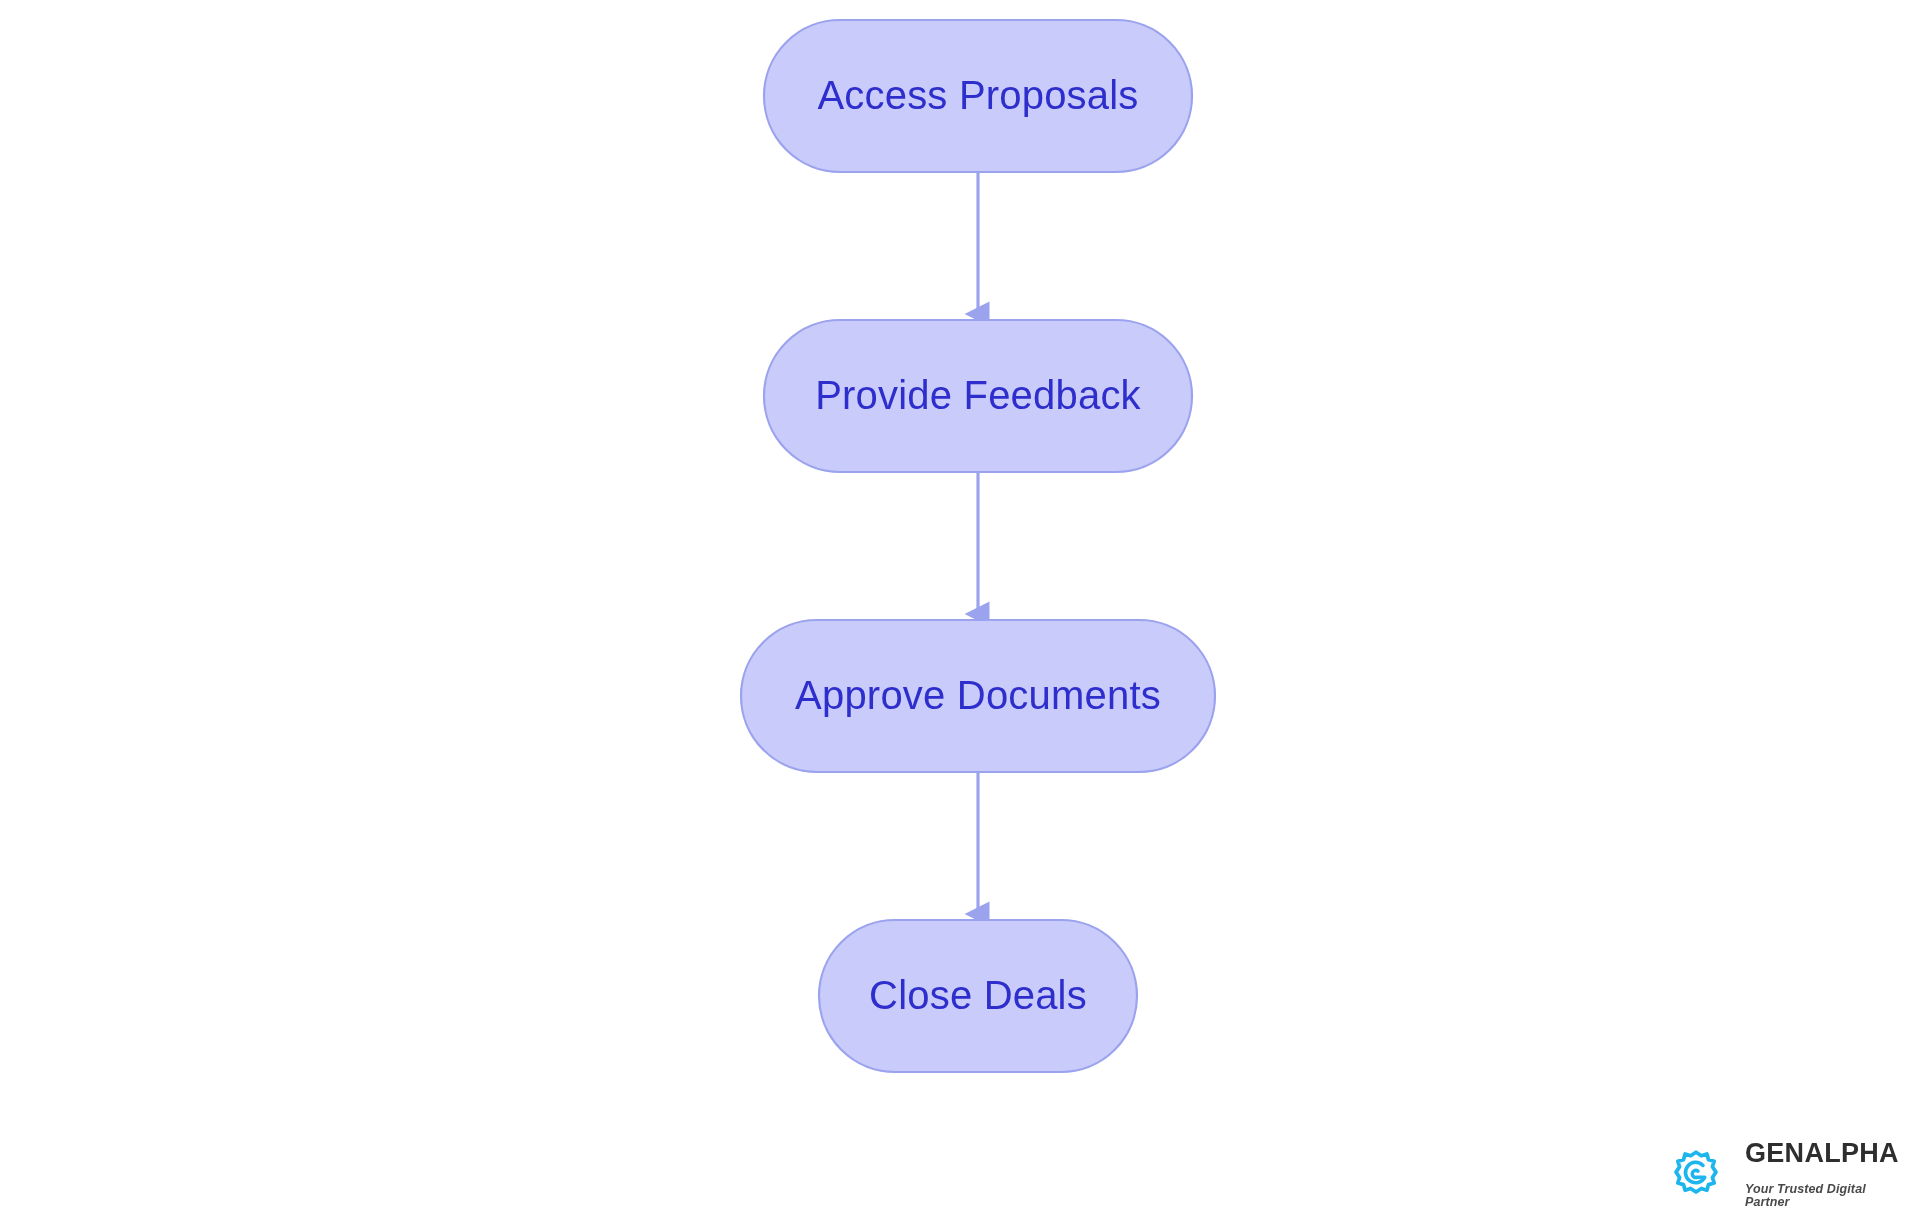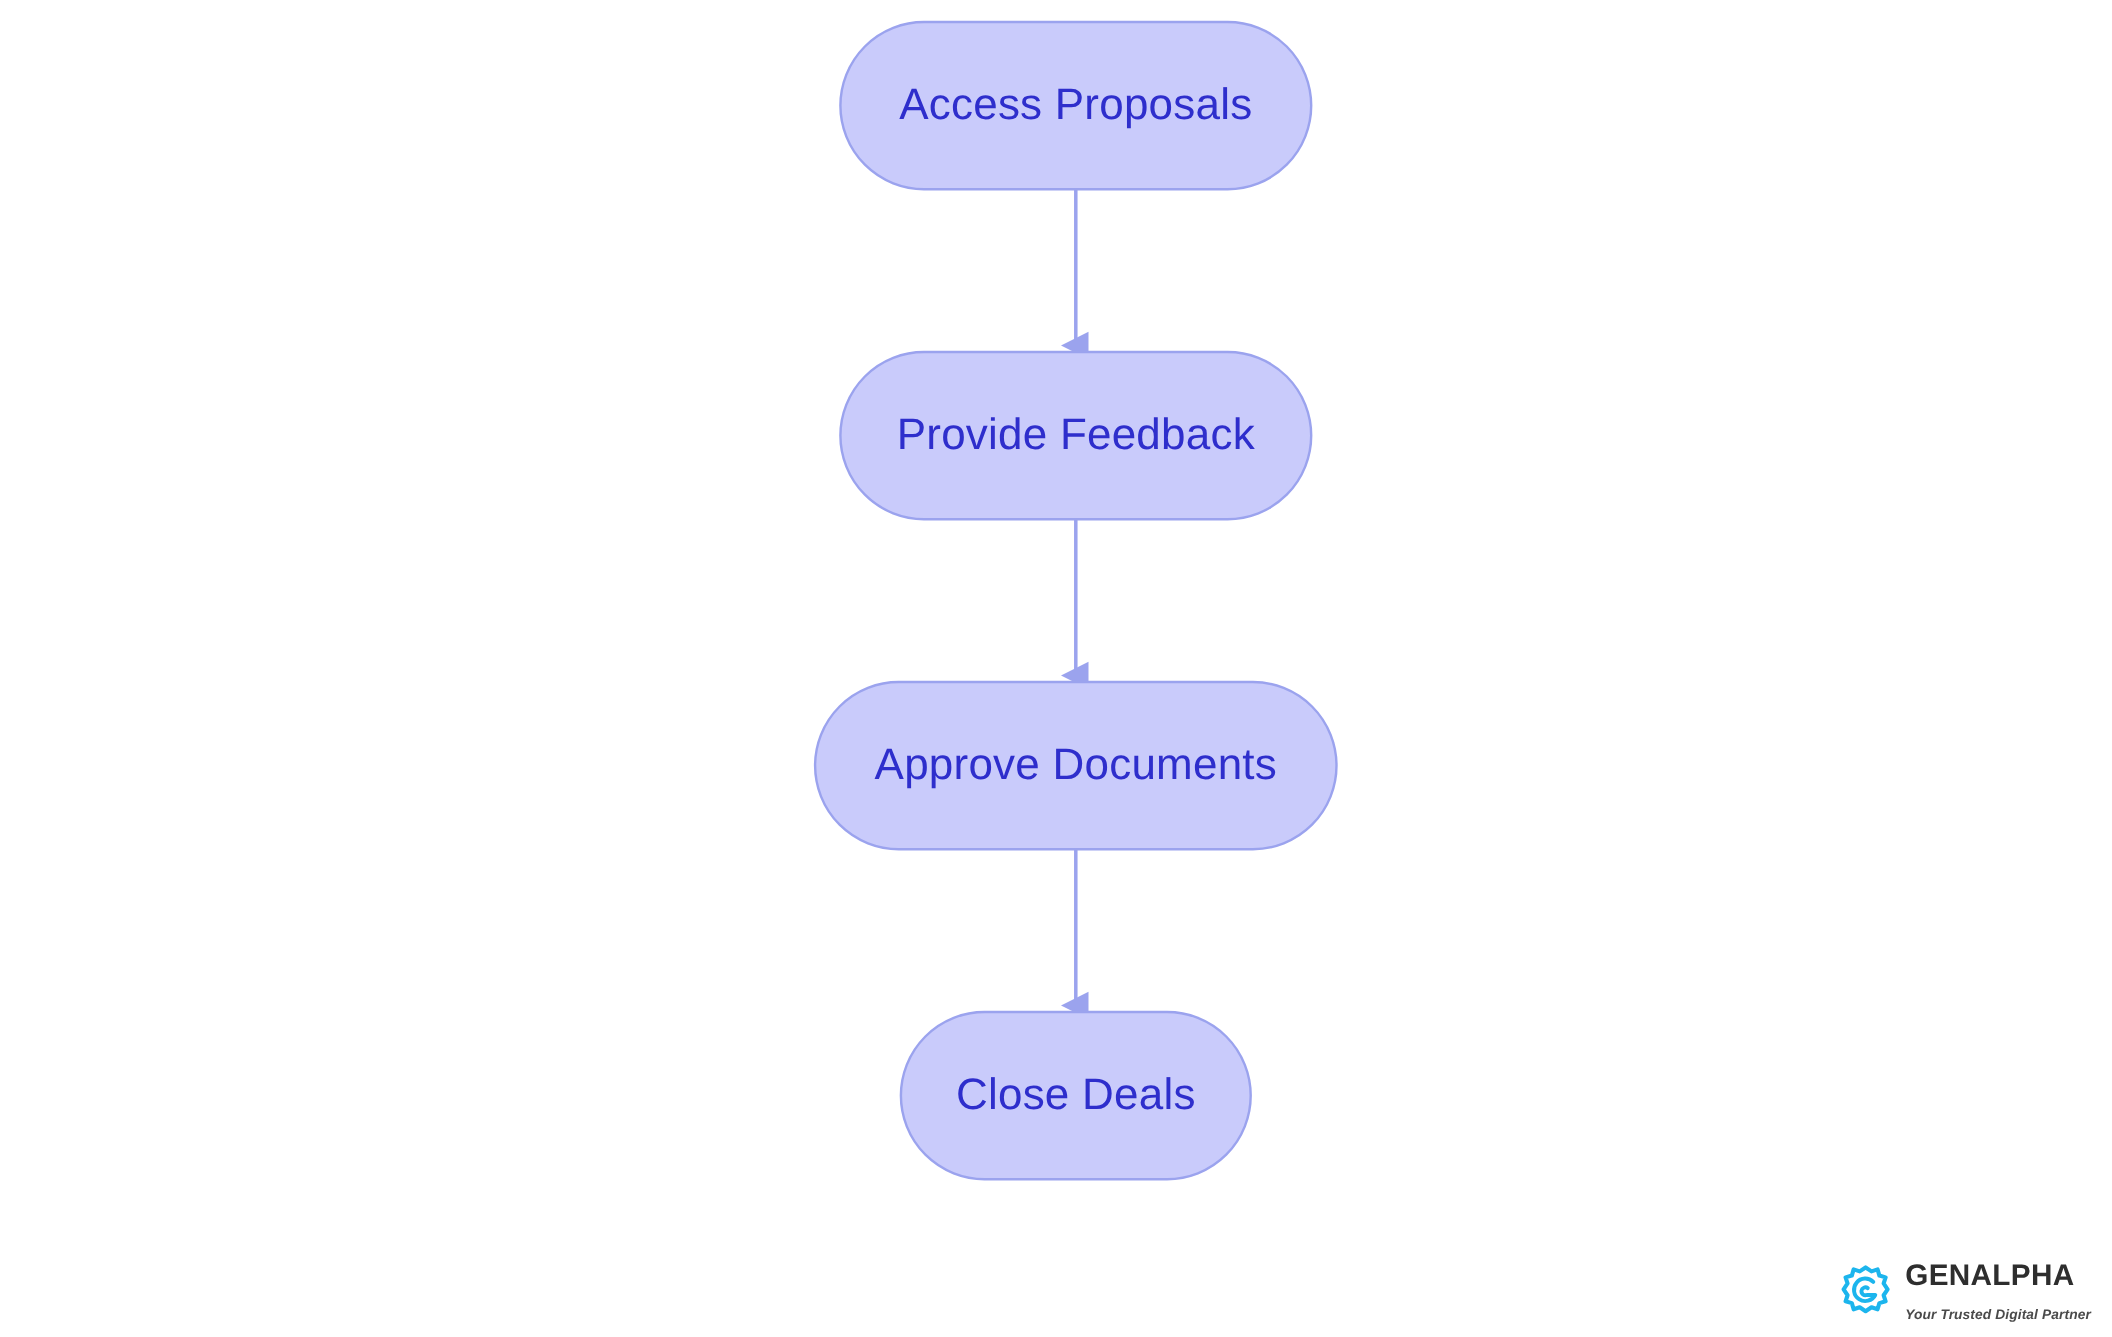--- a/index.html
+++ b/index.html
@@ -24,21 +24,21 @@
     dominant-baseline:middle;
     text-anchor:middle;
     pointer-events:none;
   }
 
   
   #logo{
     position:absolute;
     left:1670px;top:1143px;
     width:232px;height:62px;
-    display:flex;align-items:center;gap:10px;
+    display:flex;align-items:center;gap:23px;
   }
   #logo .gear{flex:0 0 auto;width:52px;height:52px;display:block;}
   #logo .wordmark{display:flex;flex-direction:column;justify-content:center;line-height:1;}
   #logo .brand{
     font-family:"Liberation Sans", sans-serif;
     font-size:27px;font-weight:700;color:#2E2E2E;letter-spacing:0.3px;
   }
   #logo .tagline{
     font-family:"Liberation Sans", sans-serif;
     font-size:12.5px;font-style:italic;font-weight:600;color:#4A4A4A;

